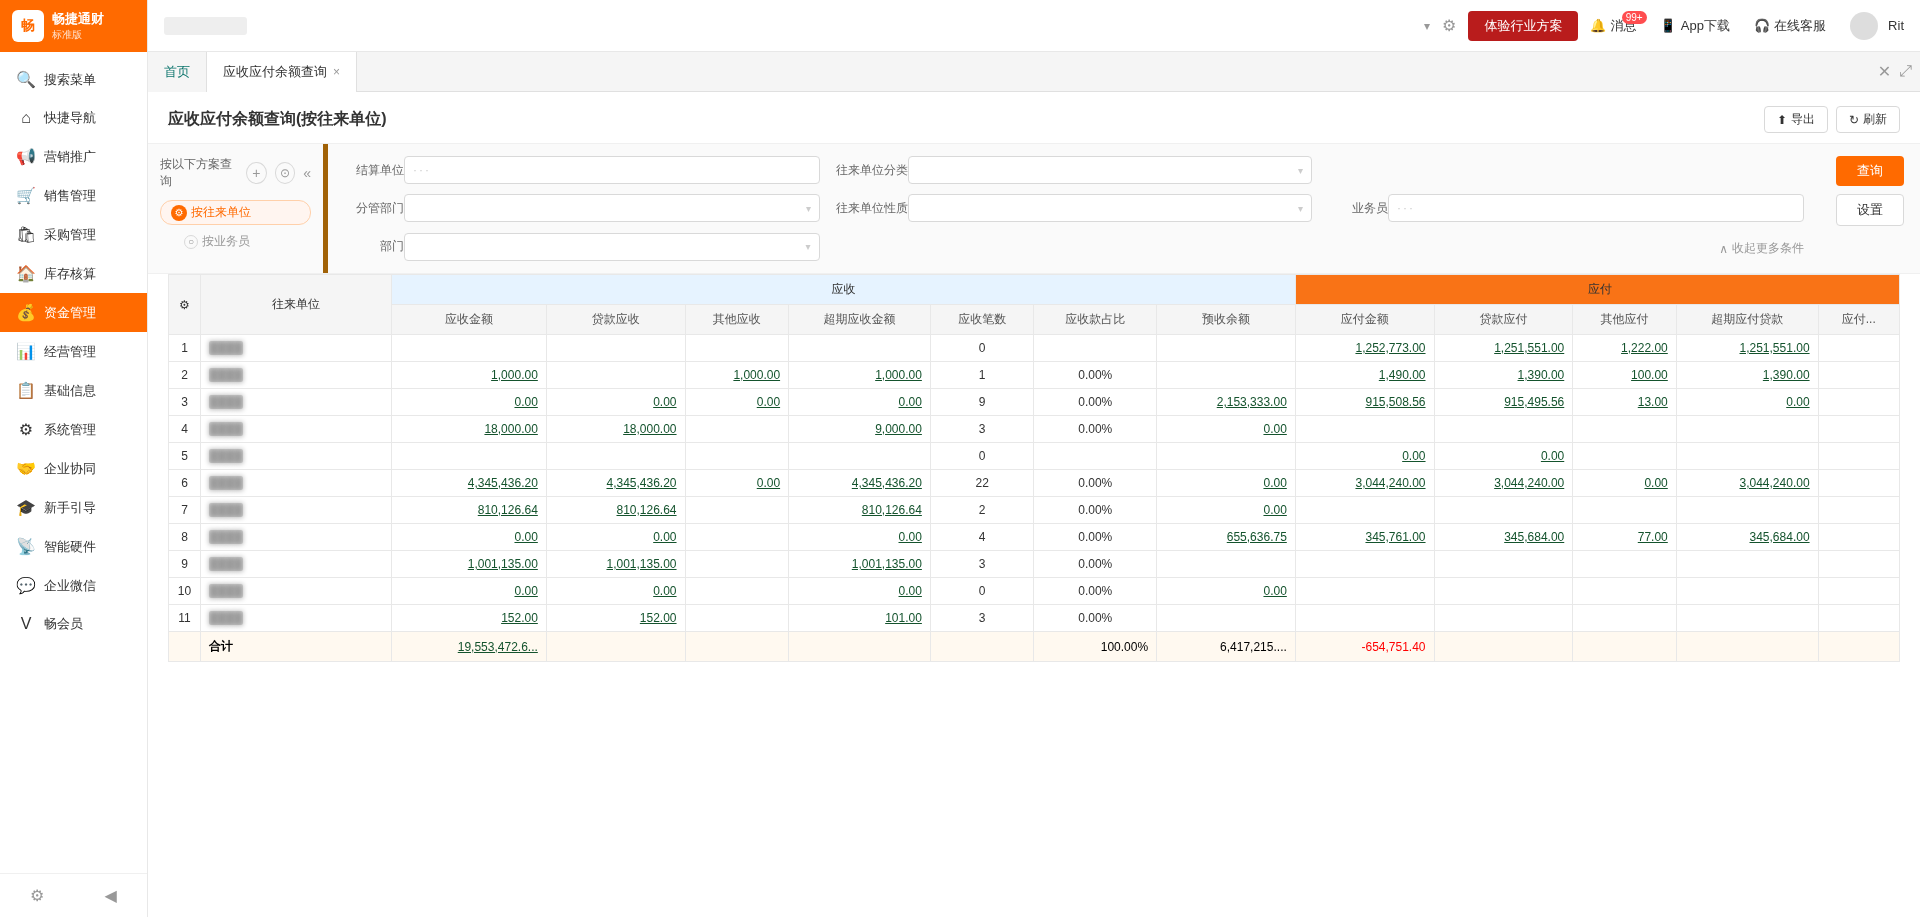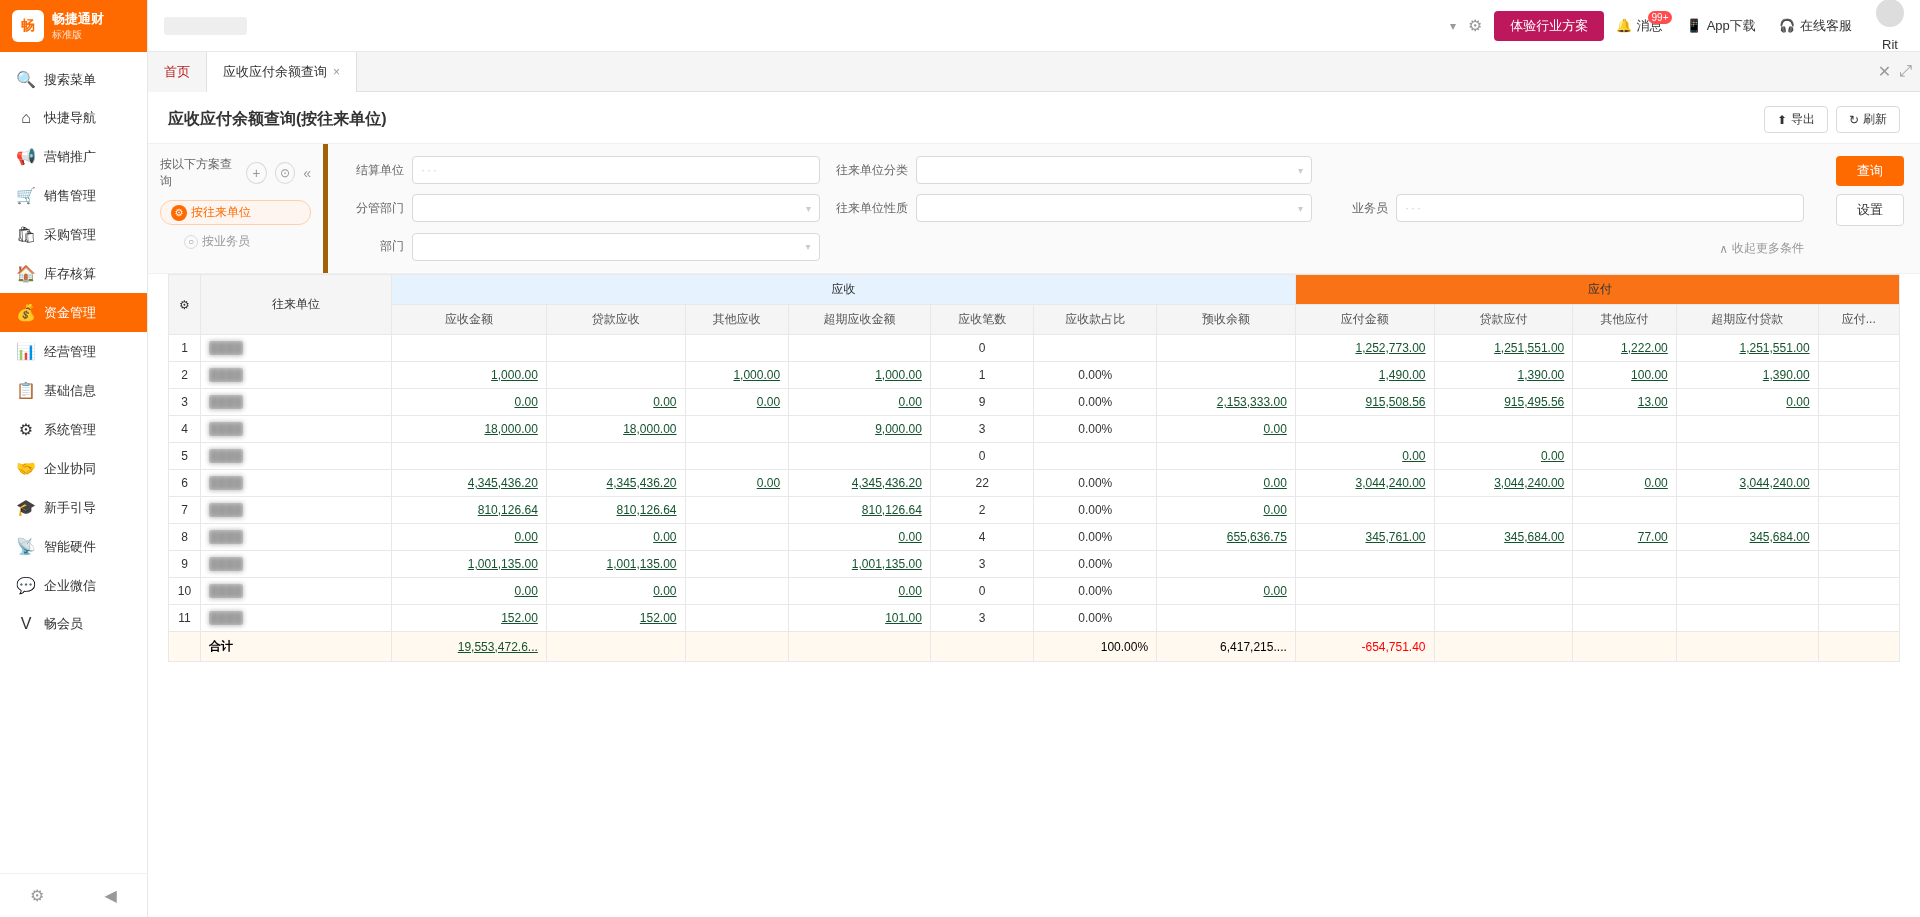--- a/index.html
+++ b/index.html
@@ -31,42 +31,42 @@
     
     .header {
       position: fixed; left: 148px; top: 0; right: 0; height: 52px;
       background: #fff; border-bottom: 1px solid #e8e8e8; display: flex; align-items: center;
       padding: 0 16px; gap: 12px; z-index: 99;
     }
     .header-breadcrumb { color: #999; font-size: 12px; display: flex; align-items: center; gap: 4px; flex: 1; }
     .header-dropdown { color: #999; font-size: 12px; cursor: pointer; }
     .header-gear { color: #999; font-size: 16px; cursor: pointer; }
     .header-btn-orange {
-      background: #be185d; color: #fff; border: none; border-radius: 4px;
+      background: #b91c1c; color: #fff; border: none; border-radius: 4px;
       padding: 6px 16px; font-size: 13px; cursor: pointer; white-space: nowrap;
     }
     .header-right { display: flex; align-items: center; gap: 16px; }
     .header-badge-wrap { position: relative; display: flex; align-items: center; gap: 4px; cursor: pointer; color: #333; font-size: 13px; }
     .badge { background: #ff4d4f; color: #fff; border-radius: 10px; font-size: 10px; padding: 1px 4px; position: absolute; top: -6px; right: -10px; }
     .header-avatar { width: 28px; height: 28px; background: #ddd; border-radius: 50%; }
     .header-username { font-size: 13px; color: #333; }
 
     
     .tab-bar {
       position: fixed; left: 148px; top: 52px; right: 0; height: 40px;
       background: #f5f5f5; display: flex; align-items: center; border-bottom: 1px solid #e0e0e0; z-index: 98;
     }
     .tab-item {
       height: 40px; padding: 0 16px; display: flex; align-items: center; gap: 6px;
       cursor: pointer; font-size: 13px; color: #666; border-right: 1px solid #e0e0e0;
       background: #f5f5f5;
     }
     .tab-item.active { background: #fff; color: #333; font-weight: 500; }
     .tab-item .tab-close { color: #999; font-size: 12px; cursor: pointer; }
-    .tab-home { color: #b91c1c; font-family: Liberation Serif, serif; }
+    .tab-home { color: #0f766e; font-family: Liberation Serif, serif; }
 
     
     .main-content {
       position: fixed; left: 148px; top: 92px; right: 0; bottom: 0;
       background: #f0f2f5; overflow: hidden; display: flex; flex-direction: column;
     }
     .page-container {
       background: #fff; margin: 0; flex: 1; display: flex; flex-direction: column; overflow: hidden;
     }
 
@@ -82,21 +82,21 @@
     .filter-top { display: flex; align-items: center; gap: 8px; margin-bottom: 10px; }
     .filter-label { font-size: 12px; color: #666; }
     .filter-add { width: 22px; height: 22px; border: 1px solid #d9d9d9; border-radius: 50%; display: flex; align-items: center; justify-content: center; cursor: pointer; color: #999; font-size: 14px; }
     .filter-settings-circle { width: 22px; height: 22px; border: 1px solid #d9d9d9; border-radius: 50%; display: flex; align-items: center; justify-content: center; cursor: pointer; color: #999; font-size: 12px; }
     .filter-collapse { cursor: pointer; color: #999; font-size: 14px; }
     .filter-scheme-tag { background: #fff5f0; border: 1px solid #ffd0aa; border-radius: 12px; padding: 3px 10px; font-size: 12px; color: #ff6a00; display: flex; align-items: center; gap: 4px; cursor: pointer; }
     .filter-scheme-icon { width: 16px; height: 16px; background: #ff6a00; border-radius: 50%; display: flex; align-items: center; justify-content: center; color: #fff; font-size: 10px; }
     .filter-scheme-sub { display: flex; align-items: center; gap: 4px; margin-left: 24px; cursor: pointer; color: #999; font-size: 12px; }
     .filter-scheme-sub .dot { width: 14px; height: 14px; border: 1px solid #d9d9d9; border-radius: 50%; display: flex; align-items: center; justify-content: center; font-size: 10px; color: #999; }
     .filter-row { display: grid; grid-template-columns: repeat(3, 1fr); gap: 16px; }
-    .filter-field { display: flex; align-items: center; gap: 8px; }
+    .filter-field { display: flex; align-items: center; }
     .field-label { color: #666; font-size: 12px; white-space: nowrap; min-width: 60px; text-align: right; }
     .field-input {
       flex: 1; height: 28px; border: 1px solid #d9d9d9; border-radius: 4px;
       padding: 0 8px; font-size: 12px; display: flex; align-items: center;
       background: #fff; cursor: pointer; justify-content: space-between; color: #333;
     }
     .field-input .dots { color: #ccc; letter-spacing: 2px; }
     .field-input .arrow { color: #ccc; font-size: 10px; }
 
     .collapse-btn {
@@ -220,21 +220,21 @@
       <span class="badge">99+</span>
     </div>
     <div class="header-badge-wrap" style="margin-left:8px;">
       <span>📱</span>
       <span>App下载</span>
     </div>
     <div class="header-badge-wrap" style="margin-left:8px;">
       <span>🎧</span>
       <span>在线客服</span>
     </div>
-    <div style="display:flex;align-items:center;gap:10px;margin-left:8px;flex-direction:column;">
+    <div style="display:flex;align-items:center;gap:10px;margin-left:8px;">
       <div class="header-avatar"></div>
       <span class="header-username">Rit</span>
     </div>
   </div>
 </div>
 
 <div class="tab-bar">
   <div class="tab-item tab-home">
     <span>首页</span>
   </div>

